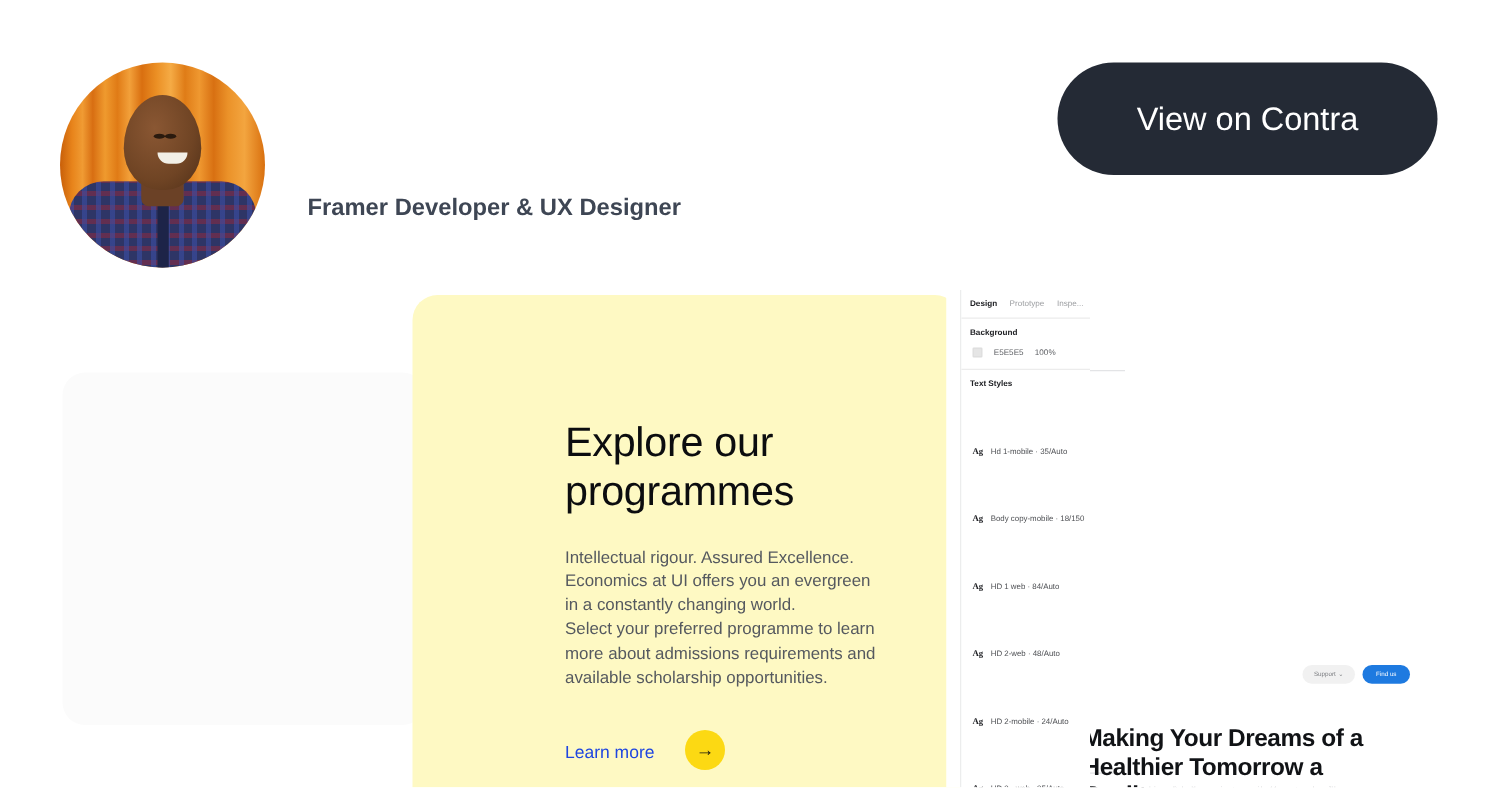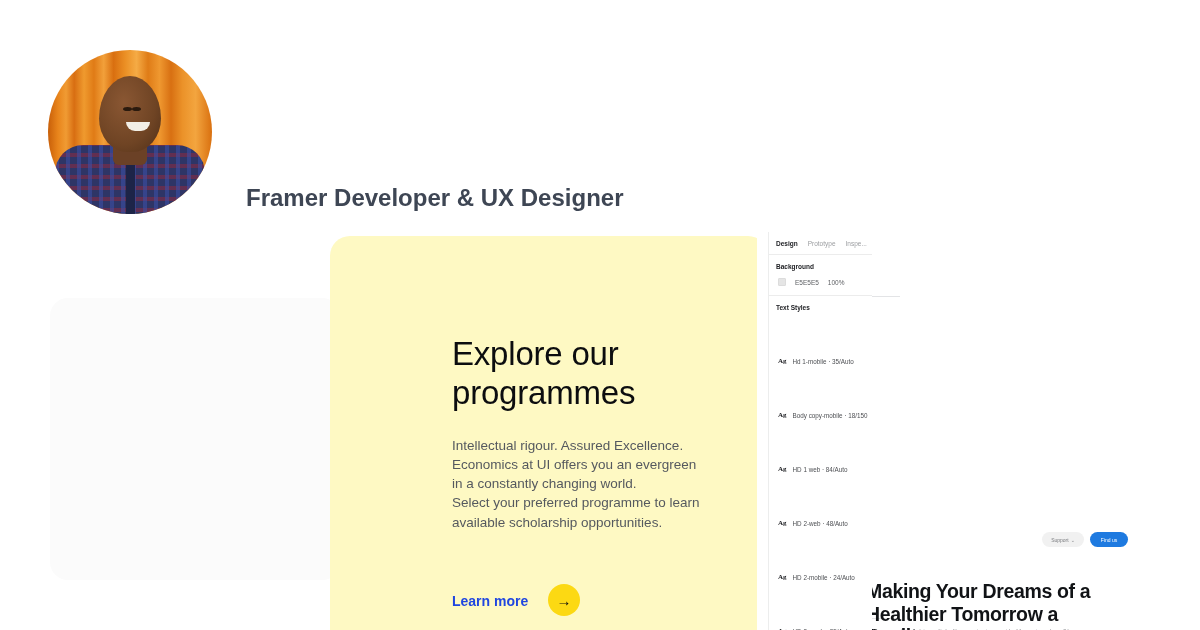--- a/index.html
+++ b/index.html
@@ -41,21 +41,21 @@
   }
   .av-placket { position:absolute; left:50%; top:62%; width:9px; height:76px; margin-left:-4px; background:#1d2448; }
 
   .name {
     position:absolute; left:246px; top:78px;
     font-size: 54px; font-weight: 700; letter-spacing: -0.5px;
     color:#0b0c0e; white-space:nowrap;
   }
   .tagline {
     position:absolute; left:246px; top:156px;
-    font-size: 24px; font-weight: 700; color:#3e4654; white-space:nowrap;margin-top:28px;
+    font-size: 19px; font-weight: 700; color:#3e4654; white-space:nowrap;
   }
   .cta-contra {
     position:absolute; left:846px; top:50px; width:304px; height:90px;
     background:#242a35; border-radius:45px; border:none;
     color:#fff; font-size:26px; font-weight:500;
     font-family:"Liberation Sans", sans-serif; cursor:pointer;
     display:flex; align-items:center; justify-content:center;
   }
 
   
@@ -74,21 +74,21 @@
     font-size:33px; font-weight:500; line-height:1.17; color:#0c0d0f;
     letter-spacing:-0.2px;
   }
   .mc-body {
     position:absolute; left:122px; top:200px; width:268px;
     font-size:13.5px; line-height:1.42; color:#55595f;
   }
   .mc-body p { margin:0; }
   .mc-learn {
     position:absolute; left:122px; top:357px;
-    font-size:14px; font-weight:700; color:#1f46e0; text-decoration:none;
+    font-size:14px; font-weight:400; color:#1f46e0; text-decoration:none;
   }
   .mc-arrow {
     position:absolute; left:218px; top:348px; width:32px; height:32px;
     border-radius:50%; background:#fcd913; border:none; cursor:pointer;
     display:flex; align-items:center; justify-content:center;
     color:#111; font-size:15px; line-height:1;
   }
 
   
   .fig-panel {
@@ -152,30 +152,32 @@
       <div class="av-head">
         <div class="av-eye l"></div>
         <div class="av-eye r"></div>
         <div class="av-smile"></div>
       </div>
     </div>
   </div>
 
   <div class="tagline">Framer Developer &amp; UX Designer</div>
 
+  <button class="cta-contra">View on Contra</button>
 
   <div class="ghost-card"></div>
 
   <div class="main-card">
     <div class="mc-title">Explore our programmes</div>
     <div class="mc-body">
       <p>Intellectual rigour. Assured Excellence.</p>
       <p>Economics at UI offers you an evergreen</p>
       <p>in a constantly changing world.</p>
       <p>Select your preferred programme to learn</p>
+      <p>more about admissions requirements and</p>
       <p>available scholarship opportunities.</p>
     </div>
     <a class="mc-learn" href="#">Learn more</a>
     <button class="mc-arrow">→</button>
   </div>
 
   <div class="fig-scroll-track">
     
   </div>
 

